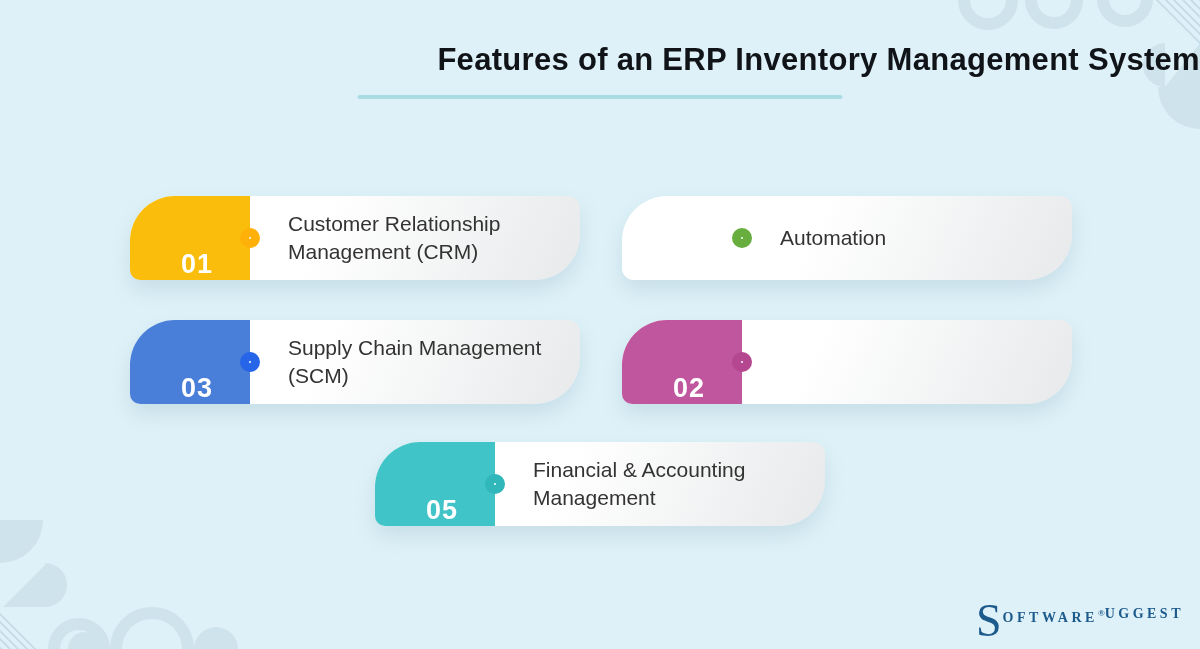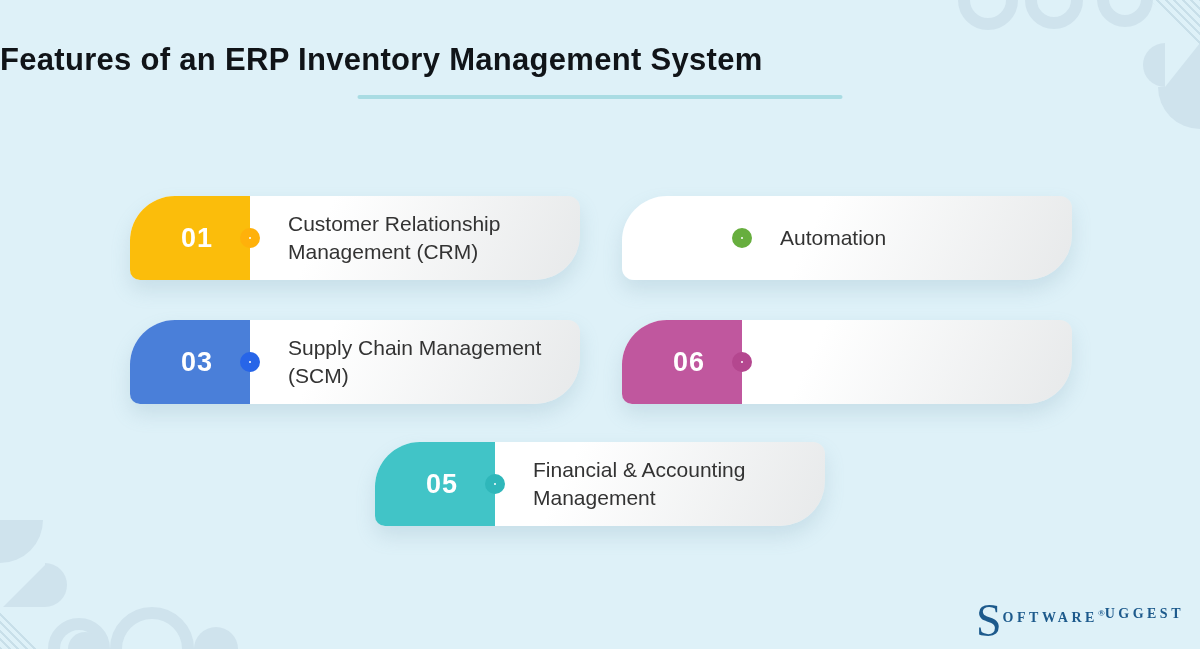--- a/index.html
+++ b/index.html
@@ -9,21 +9,21 @@
     width: 1200px; height: 649px;
     background: #DEF1F8;
     overflow: hidden;
     font-family: "Liberation Sans", sans-serif;
   }
 
   
   .title {
     position: absolute;
     top: 42px; left: 0; width: 100%;
-    text-align: left;
+    text-align: right;
     font-size: 31px;
     font-weight: 700;
     color: #101418;
     letter-spacing: 0.3px;
   }
   .title-underline {
     position: absolute;
     top: 95px; left: 50%;
     transform: translateX(-50%);
     width: 485px; height: 4px;
@@ -45,21 +45,21 @@
   .card-4 { left: 622px; top: 320px; }
   .card-5 { left: 375px; top: 442px; }
 
   .card .tab {
     position: absolute;
     left: 0; top: 0; bottom: 0;
     width: 120px;
     background: var(--c);
     border-radius: 45px 0 0 10px;
     display: flex;
-    align-items: center;
+    align-items: flex-end;
     justify-content: center;
   }
   .card .num {
     color: #ffffff;
     font-size: 27px;
     font-weight: 600;
     letter-spacing: 1px;
     padding-left: 14px;
   }
   .card .ring {
@@ -187,21 +187,21 @@
 <div class="card card-3" style="--c: #4A7FD9; --ring: #2765E8;">
   <div class="tab">
     <span class="num">03</span>
   </div>
   <span class="ring"></span>
   <div class="label">Supply Chain Management (SCM)</div>
 </div>
 
 <div class="card card-4" style="--c: #C0579E; --ring: #B4478F;">
   <div class="tab">
-    <span class="num">06</span>
+    <span class="num">02</span>
   </div>
   <span class="ring"></span>
 </div>
 
 <div class="card card-5" style="--c: #41C4C7; --ring: #2FB7BA;">
   <div class="tab">
     <span class="num">05</span>
   </div>
   <span class="ring"></span>
   <div class="label">Financial &amp; Accounting Management</div>

